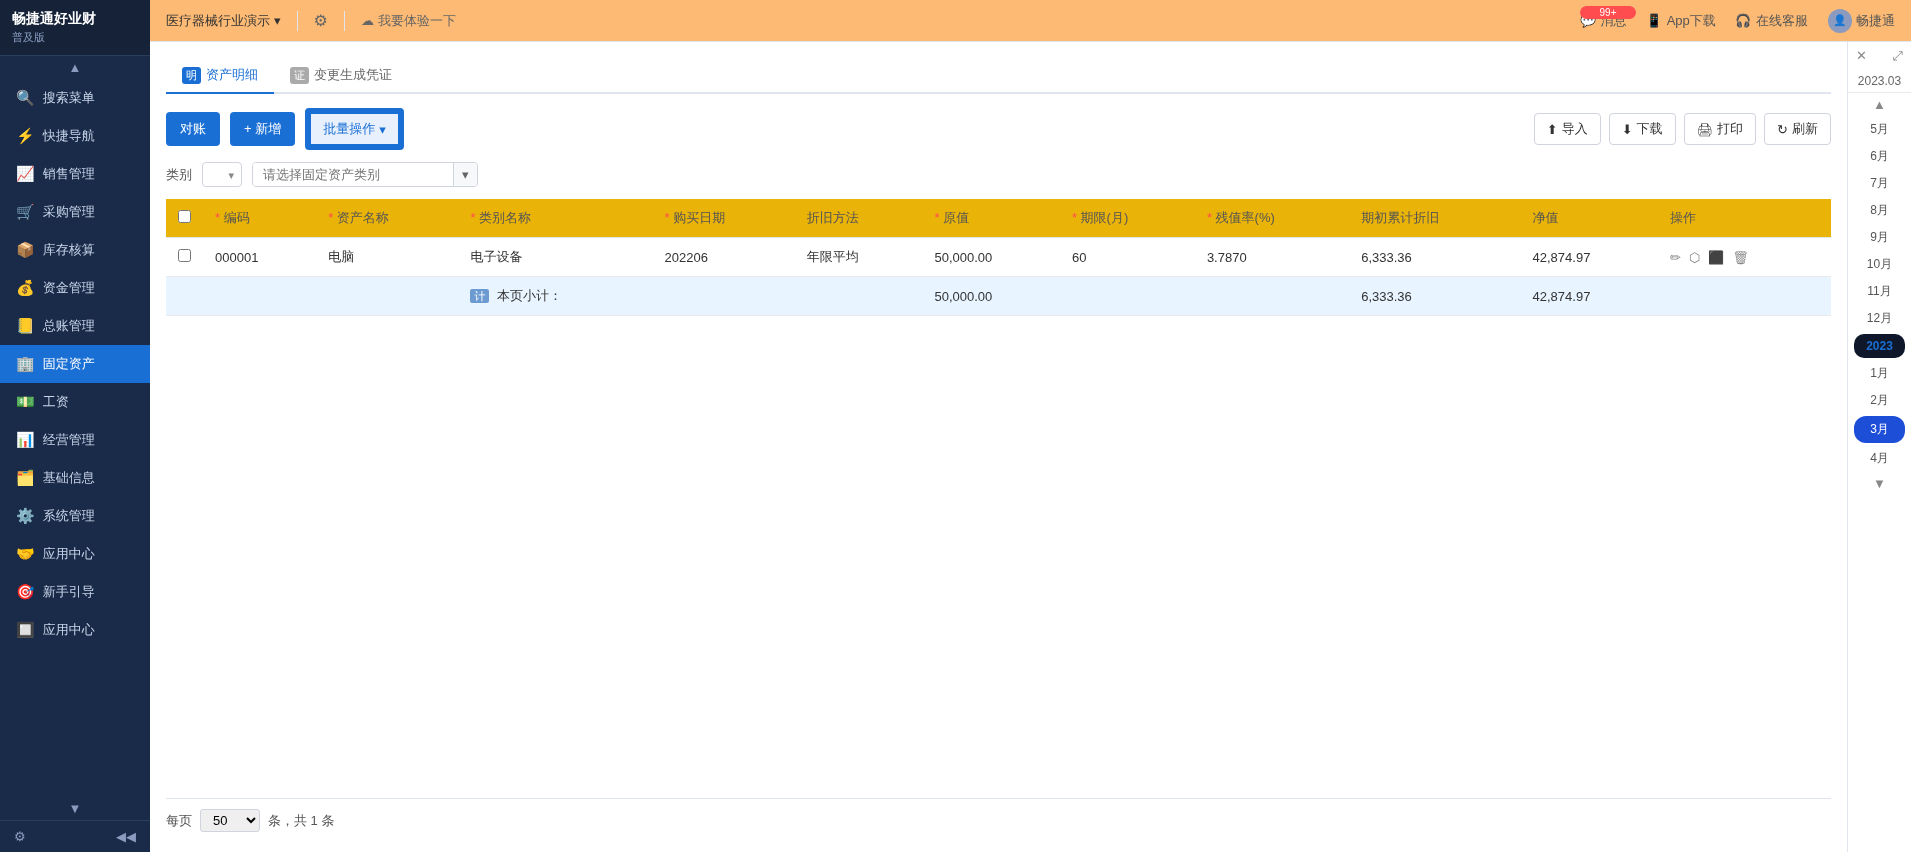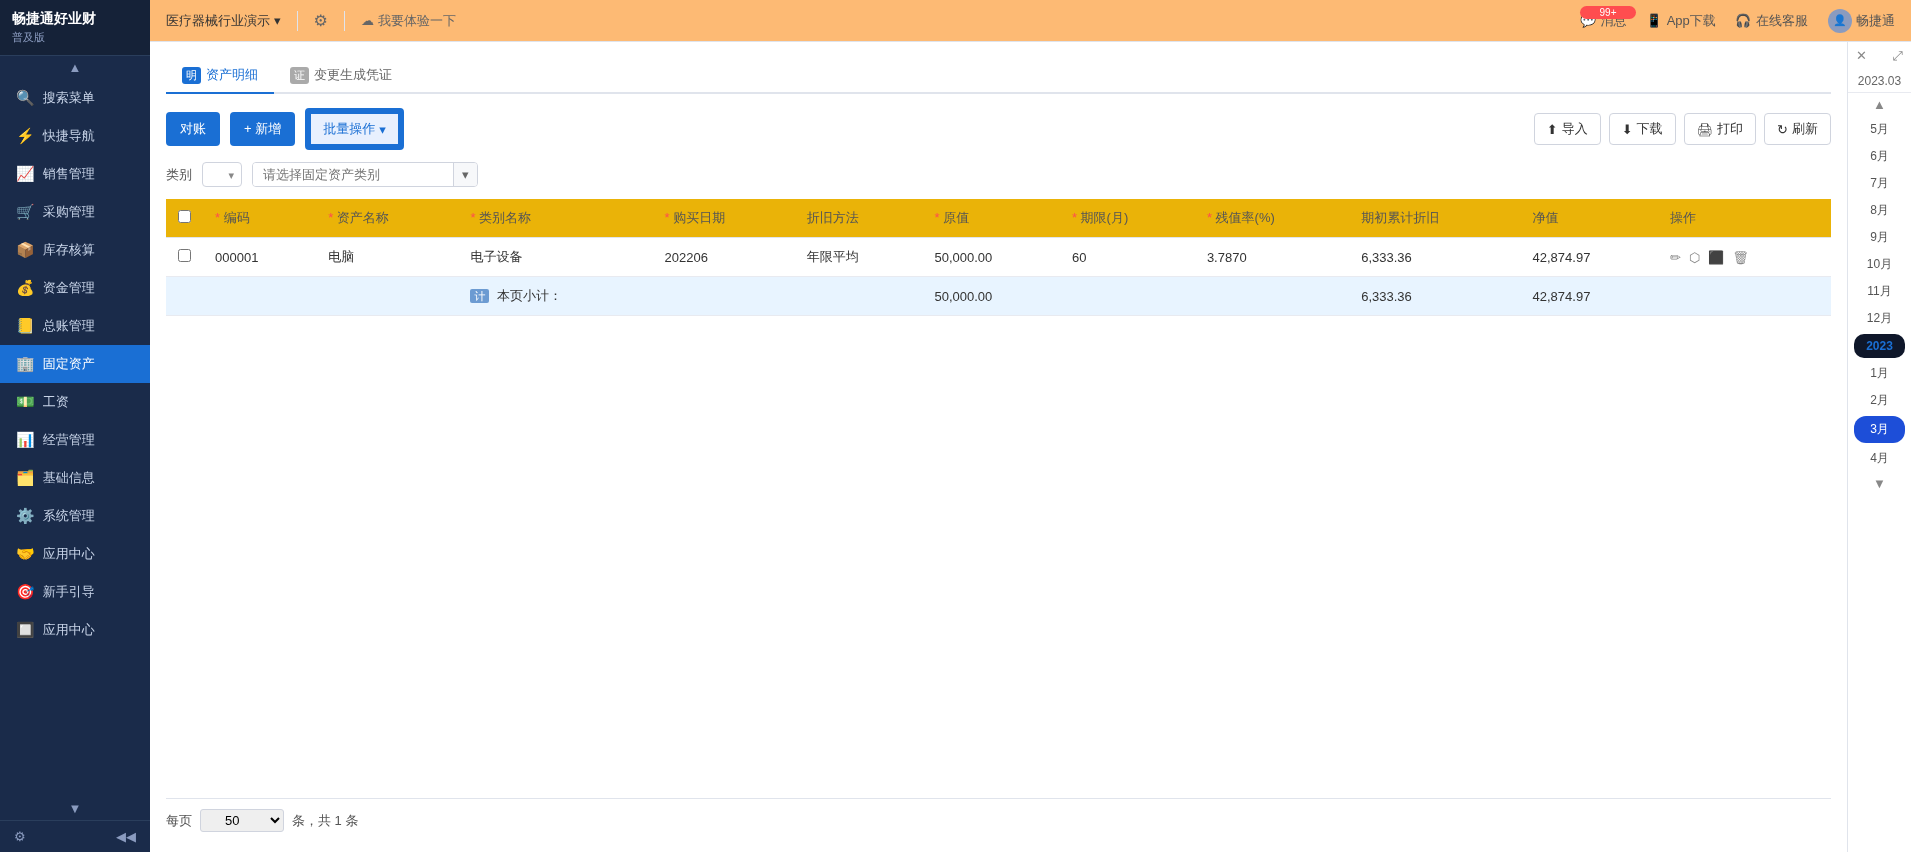--- a/index.html
+++ b/index.html
@@ -364,21 +364,21 @@
       padding: 10px 0 4px;
       margin-top: auto;
       gap: 8px;
       border-top: 1px solid #e0e4ec;
       font-size: 13px;
       color: #555;
     }
     .page-size-select {
       border: 1px solid #d0d4de;
       border-radius: 3px;
-      padding: 2px 20px;
+      padding: 2px 8px;
       font-size: 13px;
     }
 
     
     .right-panel {
       width: 64px;
       background: #fff;
       border-left: 1px solid #e0e4ec;
       display: flex;
       flex-direction: column;

